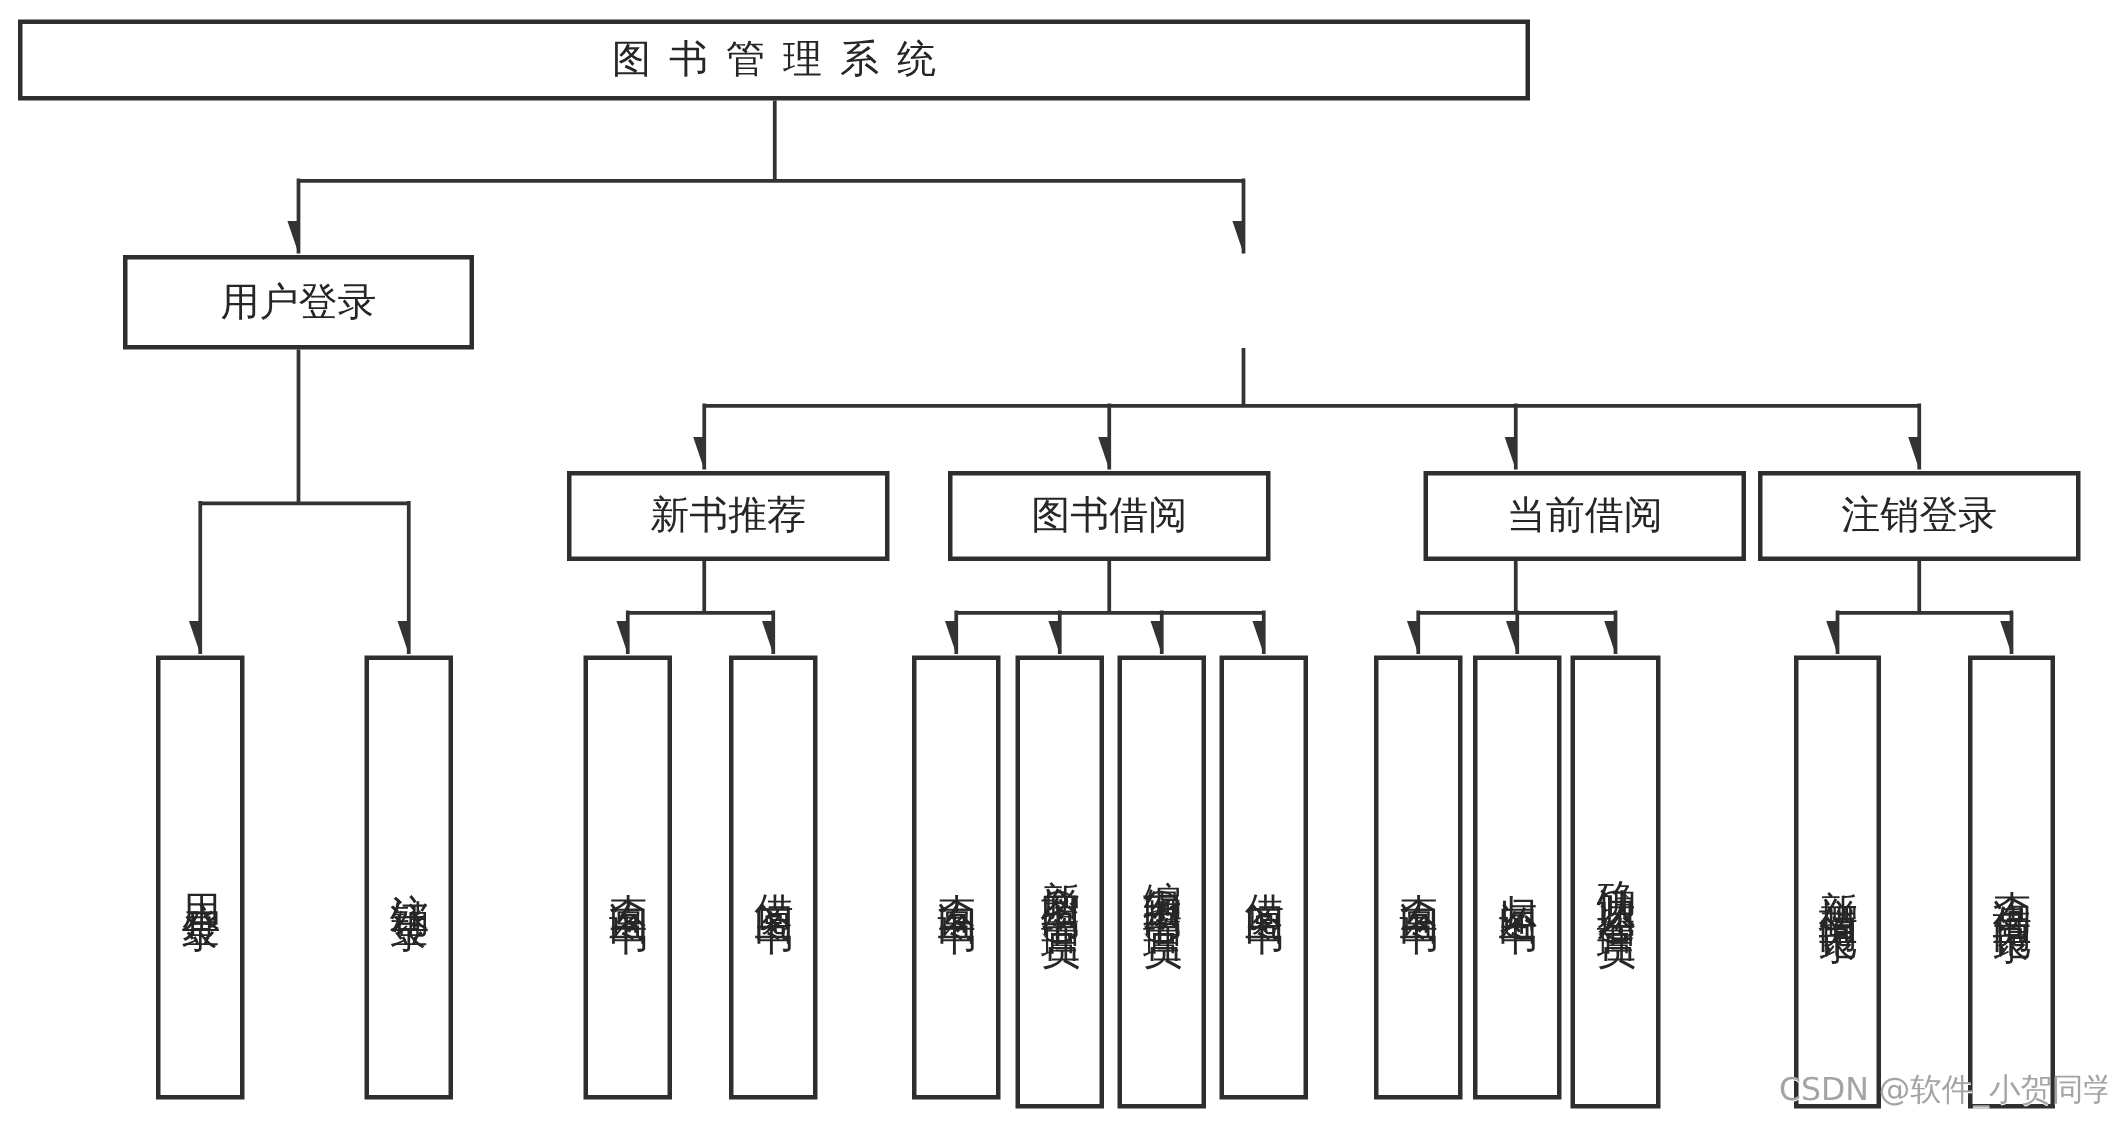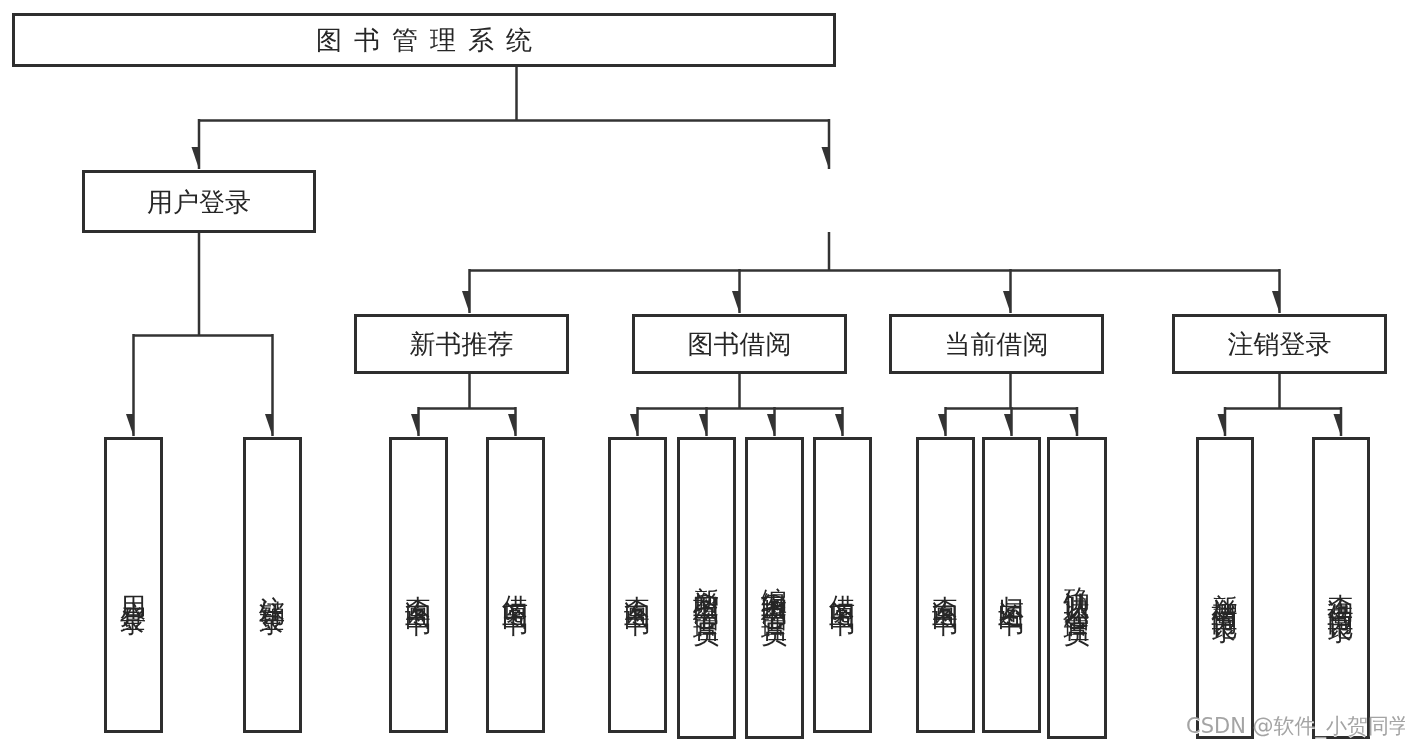--- a/index.html
+++ b/index.html
@@ -24,27 +24,27 @@
   .root-label{letter-spacing:12px;margin-right:-12px;}
   .vlabel{
     writing-mode:vertical-rl;
     text-orientation:mixed;
     font-size:26px;
     line-height:1;
     letter-spacing:5px;
     white-space:nowrap;
   }
   
-  .n-root{left:12px;top:13px;width:824px;height:54px;}
+  .n-root{left:12px;top:13px;width:1008px;height:54px;}
   .n-login{left:82px;top:170px;width:234px;height:63px;}
   .n-mgmt{left:712px;top:170px;width:234px;height:63px;}
   .n-l3{top:314px;width:215px;height:60px;}
-  .n-newbooks{left:354px;}
+  .n-newbooks{left:378px;}
   .n-borrow{left:632px;}
-  .n-current{left:889px;}
+  .n-current{left:949px;}
   .n-records{left:1172px;}
   .leaf{top:437px;width:59px;height:296px;}
   .leaf-tall{height:302px;}
   .lf-1{left:104px;}  .lf-2{left:243px;}
   .lf-3{left:389px;}  .lf-4{left:486px;}
   .lf-5{left:608px;}  .lf-6{left:677px;}
   .lf-7{left:745px;}  .lf-8{left:813px;}
   .lf-9{left:916px;}  .lf-10{left:982px;}
   .lf-11{left:1047px;width:60px;}
   .lf-12{left:1196px;width:58px;}

